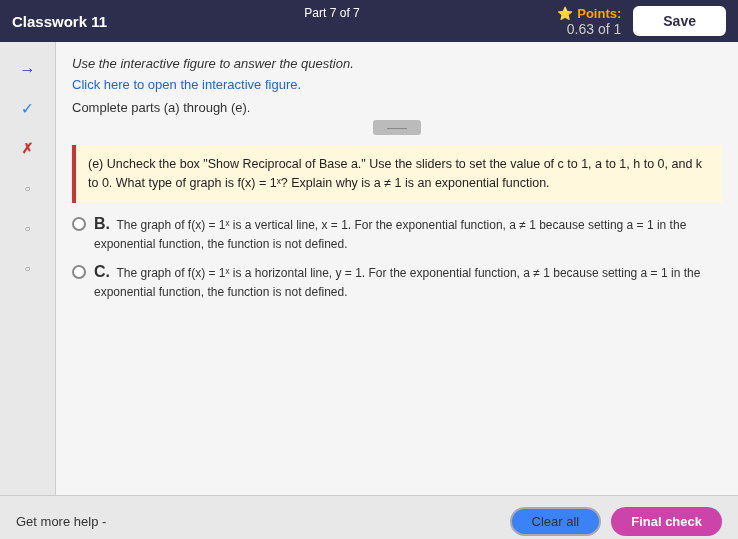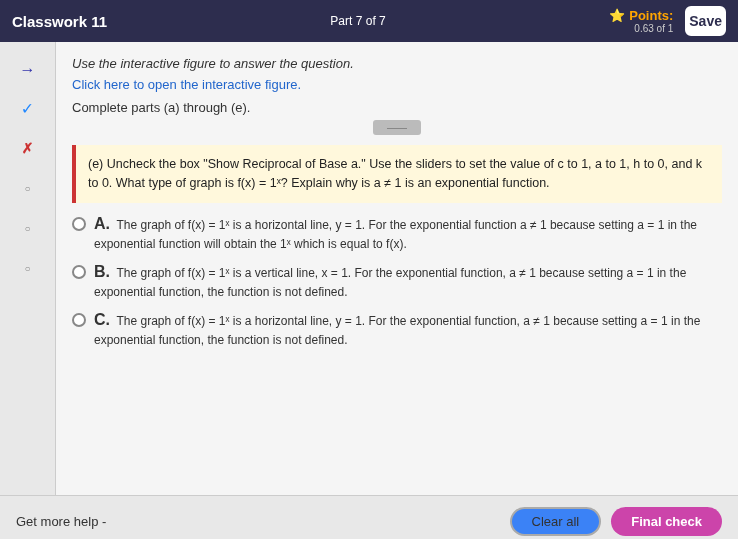--- a/index.html
+++ b/index.html
@@ -9,21 +9,20 @@
       width: 738px;
       height: 539px;
       overflow: hidden;
       position: relative;
     }
 
     
     .top-bar {
       background: #2d2d4e;
       display: flex;
-      align-items: center;
       justify-content: space-between;
       padding: 6px 12px;
       height: 42px;
     }
     .top-bar-left {
       display: flex;
       align-items: center;
       gap: 8px;
     }
     .top-bar-title {
@@ -53,28 +52,28 @@
     .points-row {
       display: flex;
       align-items: center;
       gap: 4px;
       color: #ffa500;
       font-size: 13px;
       font-weight: bold;
     }
     .points-sub {
       color: #ccc;
-      font-size: 10px;
+      font-size: 14px;
     }
     .save-btn {
       background: white;
       color: #2d2d4e;
       border: 2px solid white;
       border-radius: 6px;
-      padding: 5px 2px;
+      padding: 5px 28px;
       font-size: 14px;
       font-weight: bold;
       cursor: pointer;
     }
 
     
     .main-content {
       display: flex;
       background: #f0f0f0;
       height: calc(539px - 42px - 44px);
@@ -283,29 +282,20 @@
     <div class="divider">
       <span>——</span>
     </div>
 
     <div class="question-section">
       <p class="question-text">(e) Uncheck the box "Show Reciprocal of Base a." Use the sliders to set the value of c to 1, a to 1, h to 0, and k to 0. What type of graph is f(x) = 1ˣ? Explain why is a ≠ 1 is an exponential function.</p>
     </div>
 
     <div class="choices">
 
-      <div class="choice-row">
-        <div class="radio-btn"></div>
-        <div>
-          <span class="choice-letter">A.</span>
-          <span class="choice-label">The graph of f(x) = 1ˣ is a horizontal line, y = 1. For the exponential function a ≠ 1
-because setting a = 1 in the exponential function will obtain the 1ˣ which is equal
-to f(x).</span>
-        </div>
-      </div>
 
       <div class="choice-row">
         <div class="radio-btn"></div>
         <div>
           <span class="choice-letter">B.</span>
           <span class="choice-label">The graph of f(x) = 1ˣ is a vertical line, x = 1. For the exponential function, a ≠ 1
 because setting a = 1 in the exponential function, the function is not defined.</span>
         </div>
       </div>
 

